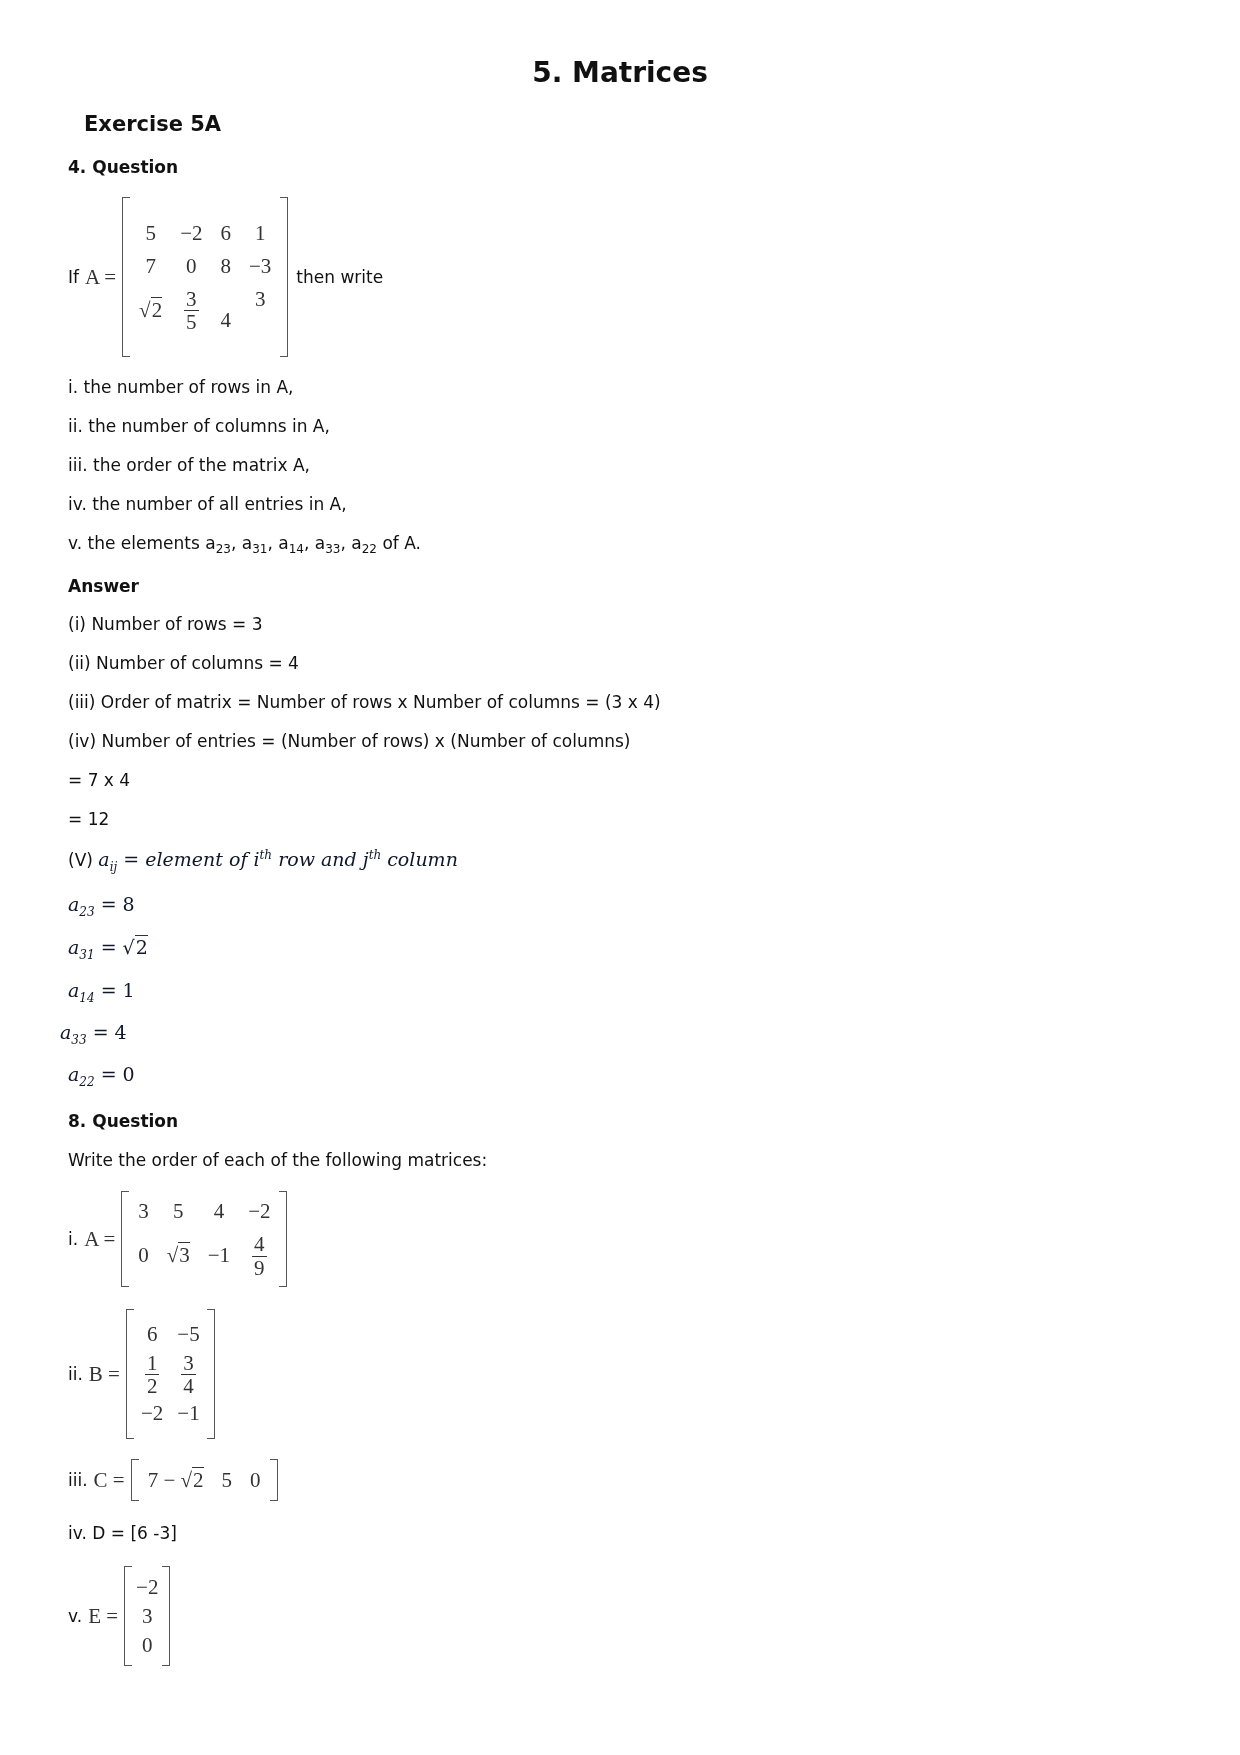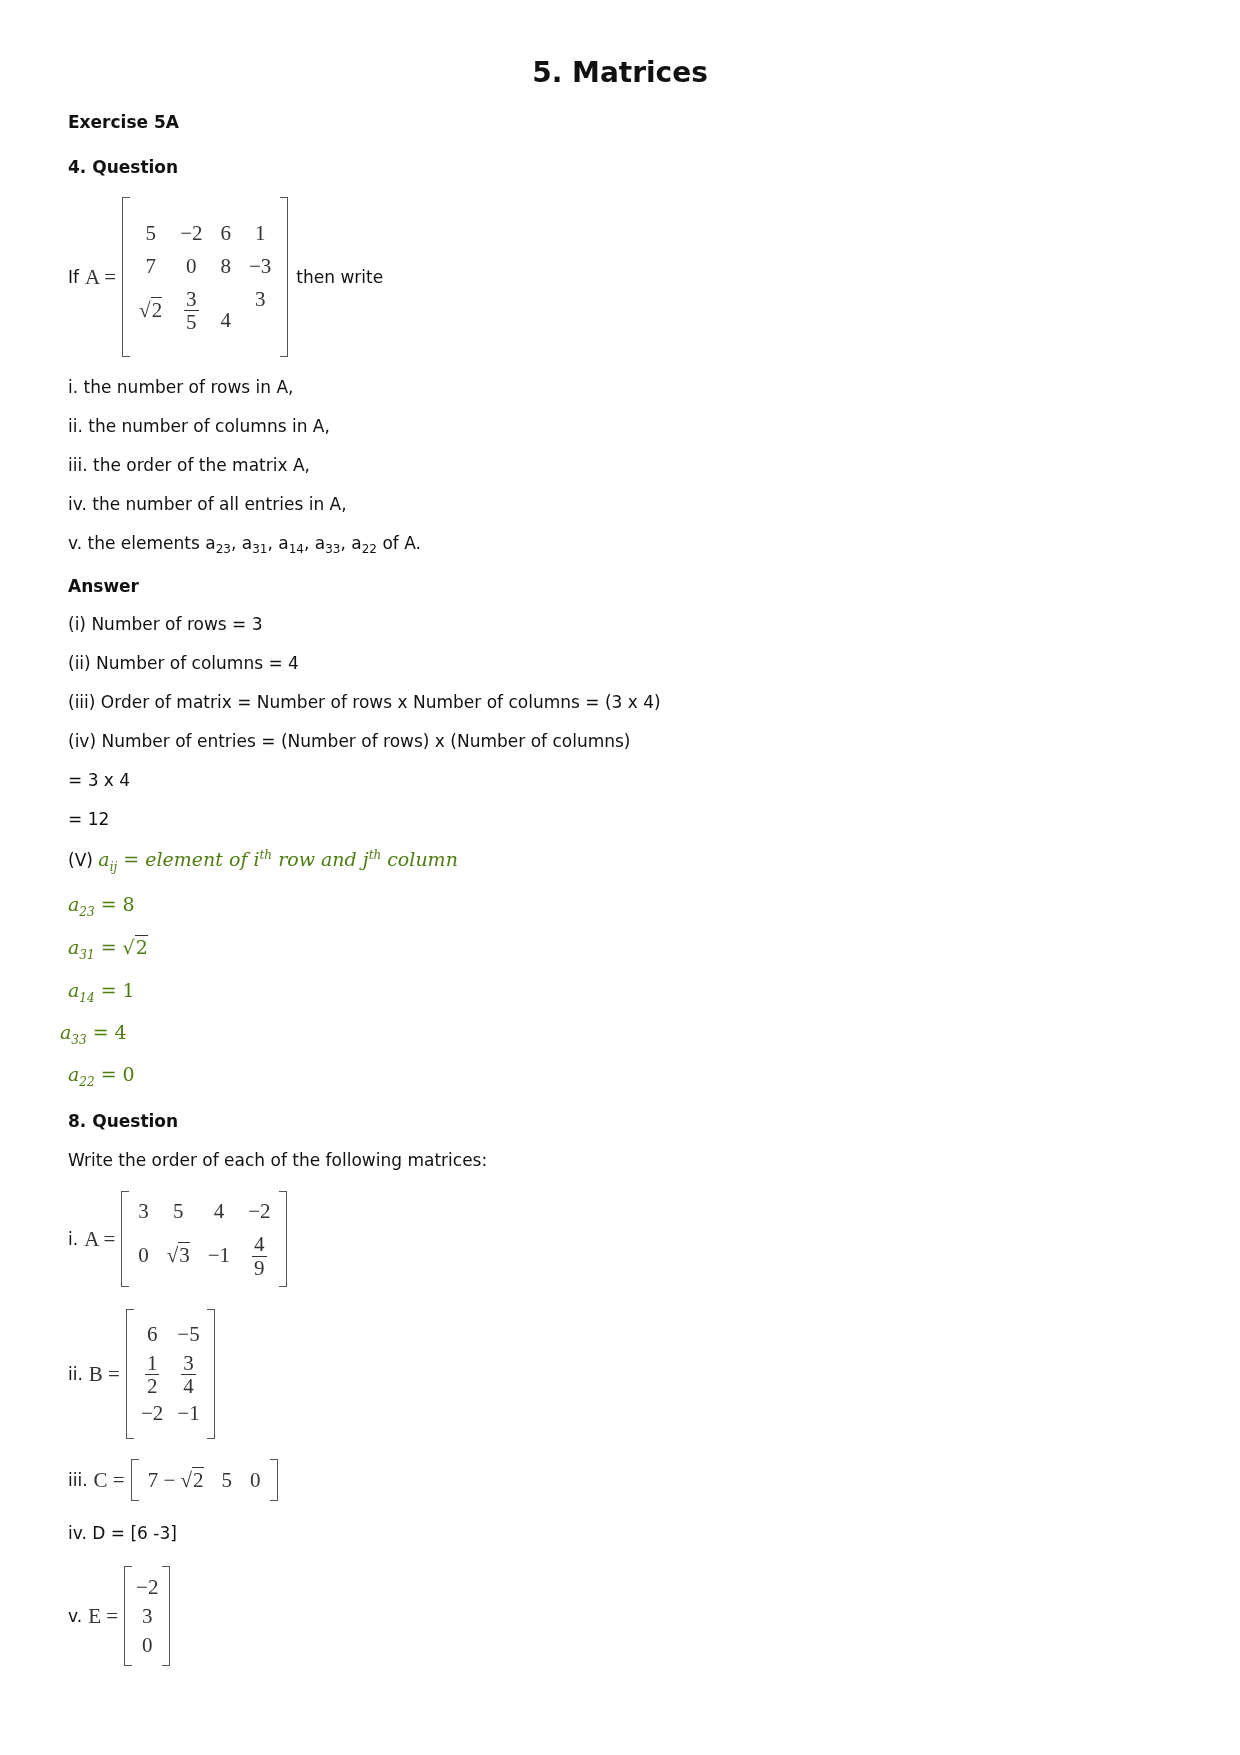--- a/index.html
+++ b/index.html
@@ -1,24 +1,24 @@
 <!DOCTYPE html>
 <html><head>
 <meta charset="utf-8">
 <style>
   html, body { margin:0; padding:0; background:#fff; }
   body { width:1240px; height:1755px; position:relative; overflow:hidden; color:#111;
          font-family:"DejaVu Sans", sans-serif; }
   .abs { position:absolute; }
   .title { left:0; width:1240px; top:56px; text-align:center; font-weight:bold; font-size:28px; }
-  .h2 { font-weight:bold; font-size:17px; }
+  .h2 { font-weight:bold; font-size:21px;margin-left:16px; }
   .h3 { font-weight:bold; font-size:17px; }
   .txt { font-size:17px; white-space:nowrap; }
   .serif { font-family:"Liberation Serif", "DejaVu Serif", serif; color:#333; }
-  .mathi { font-family:"DejaVu Serif", serif; font-style:italic; color:#4d7c0f; font-size:19px; }
+  .mathi { font-family:"DejaVu Serif", serif; font-style:italic; color:#0f172a; font-size:19px; }
   .mat { display:inline-flex; align-items:center; position:relative; padding:0 8px; }
   .mat::before, .mat::after { content:""; position:absolute; top:0; bottom:0; width:7px;
          border:1.5px solid #555; }
   .mat::before { left:0; border-right:none; }
   .mat::after { right:0; border-left:none; }
   table.m { border-collapse:collapse; font-family:"Liberation Serif", serif; font-size:21px; color:#333; }
   table.m td { text-align:center; padding:4px 9px; vertical-align:middle; }
   .frac { display:inline-flex; flex-direction:column; align-items:center; line-height:1.05; }
   .frac .n { border-bottom:1.3px solid #333; padding:0 2px; }
   .sqrt { white-space:nowrap; }
@@ -70,21 +70,21 @@
 <div class="abs txt" style="left:68px;top:416px;">ii. the number of columns in A,</div>
 <div class="abs txt" style="left:68px;top:455px;">iii. the order of the matrix A,</div>
 <div class="abs txt" style="left:68px;top:494px;">iv. the number of all entries in A,</div>
 <div class="abs txt" style="left:68px;top:533px;">v. the elements a<sub>23</sub>, a<sub>31</sub>, a<sub>14</sub>, a<sub>33</sub>, a<sub>22</sub> of A.</div>
 
 <div class="abs h3" style="left:68px;top:576px;">Answer</div>
 <div class="abs txt" style="left:68px;top:614px;">(i) Number of rows = 3</div>
 <div class="abs txt" style="left:68px;top:653px;">(ii) Number of columns = 4</div>
 <div class="abs txt" style="left:68px;top:692px;">(iii) Order of matrix = Number of rows x Number of columns = (3 x 4)</div>
 <div class="abs txt" style="left:68px;top:731px;">(iv) Number of entries = (Number of rows) x (Number of columns)</div>
-<div class="abs txt" style="left:68px;top:770px;">= 3 x 4</div>
+<div class="abs txt" style="left:68px;top:770px;">= 7 x 4</div>
 <div class="abs txt" style="left:68px;top:809px;">= 12</div>
 
 <div class="abs txt" style="left:68px;top:848px;">
   <span>(V)</span>
   <span class="mathi">a<sub>ij</sub> = element of i<sup>th</sup> row and j<sup>th</sup> column</span>
 </div>
 
 <div class="abs mathi" style="left:68px;top:893px;">a<sub>23</sub> = <span style="font-style:normal">8</span></div>
 <div class="abs mathi" style="left:68px;top:936px;">a<sub>31</sub> = <span style="font-style:normal" class="sqrt">√<span class="rad">2</span></span></div>
 <div class="abs mathi" style="left:68px;top:979px;">a<sub>14</sub> = <span style="font-style:normal">1</span></div>

